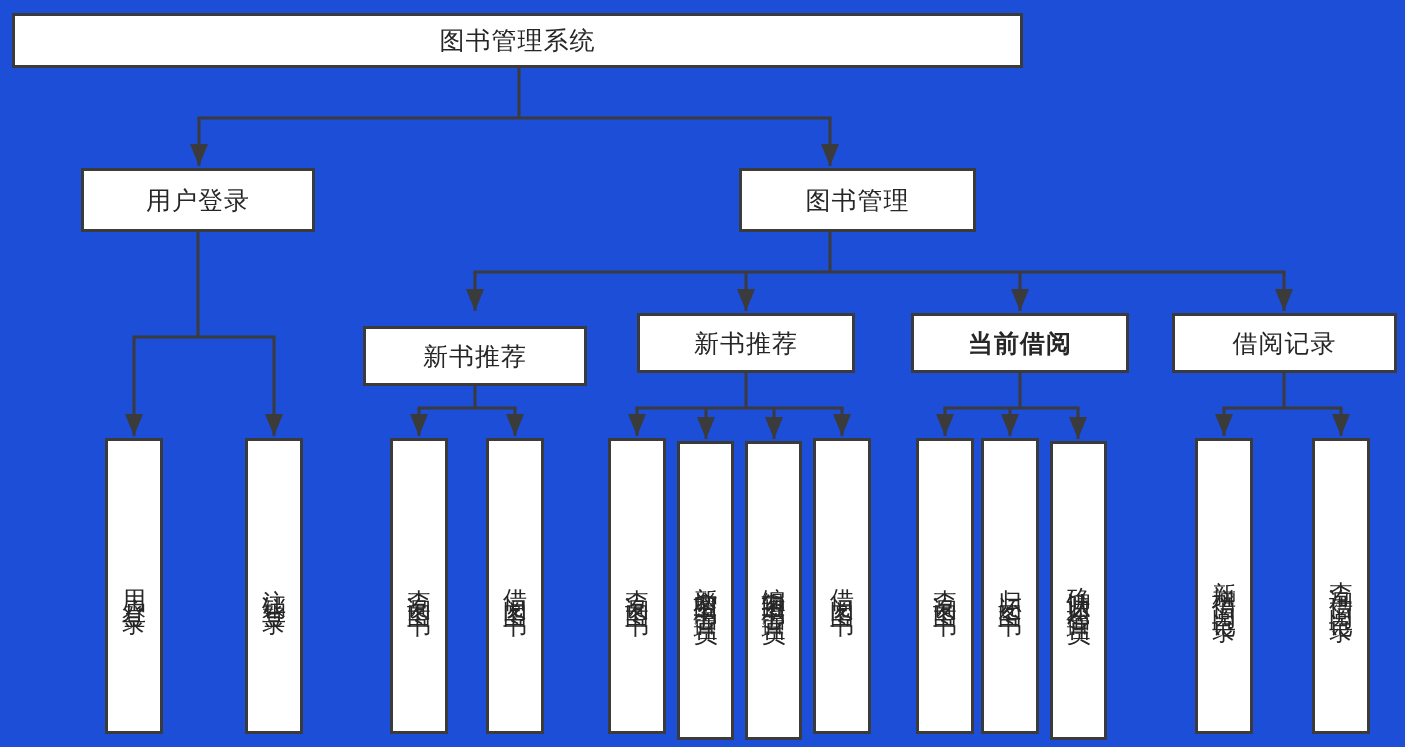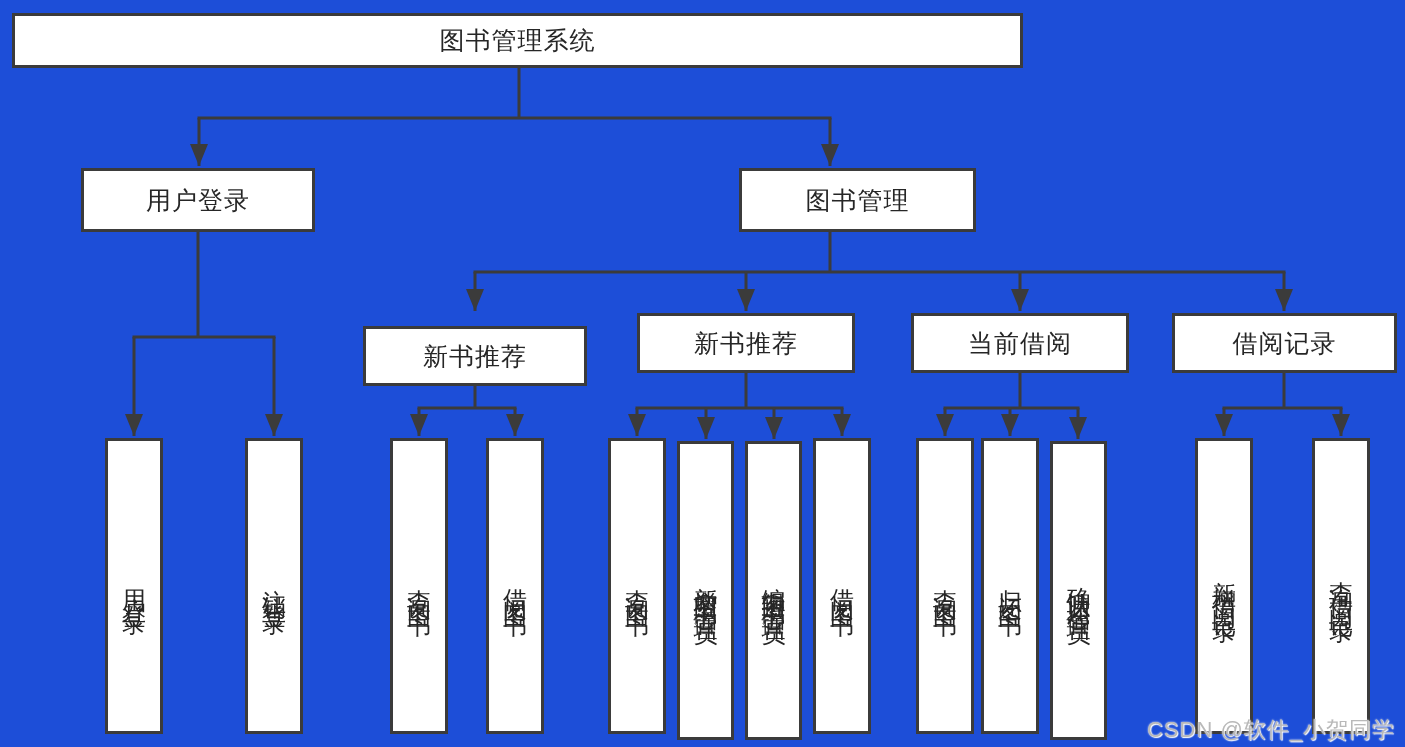--- a/index.html
+++ b/index.html
@@ -103,21 +103,21 @@
   <div class="box" style="left:739px; top:168px; width:237px; height:64px;">
     <span class="hlabel">图书管理</span>
   </div>
 
   <div class="box" style="left:363px; top:326px; width:224px; height:60px;">
     <span class="hlabel">新书推荐</span>
   </div>
   <div class="box" style="left:637px; top:313px; width:218px; height:60px;">
     <span class="hlabel">新书推荐</span>
   </div>
-  <div class="box" style="left:911px; top:313px; width:218px; height:60px;">
+  <div class="box" style="left:911px; top:313px; width:218px; height:60px;font-weight:bold;">
     <span class="hlabel">当前借阅</span>
   </div>
   <div class="box" style="left:1172px; top:313px; width:225px; height:60px;">
     <span class="hlabel">借阅记录</span>
   </div>
 
   <div class="box" style="left:105px; top:438px; width:58px; height:296px;">
     <span class="vtext">用户登录</span>
   </div>
   <div class="box" style="left:245px; top:438px; width:58px; height:296px;">
@@ -154,15 +154,14 @@
     <span class="vtext long">确认归还（管理员）</span>
   </div>
 
   <div class="box" style="left:1195px; top:438px; width:58px; height:296px;">
     <span class="vtext">新增借阅记录</span>
   </div>
   <div class="box" style="left:1312px; top:438px; width:58px; height:296px;">
     <span class="vtext">查询借阅记录</span>
   </div>
 
-  <div class="watermark">CSDN @软件_小贺同学</div>
 
 </div>
 
 </body></html>

